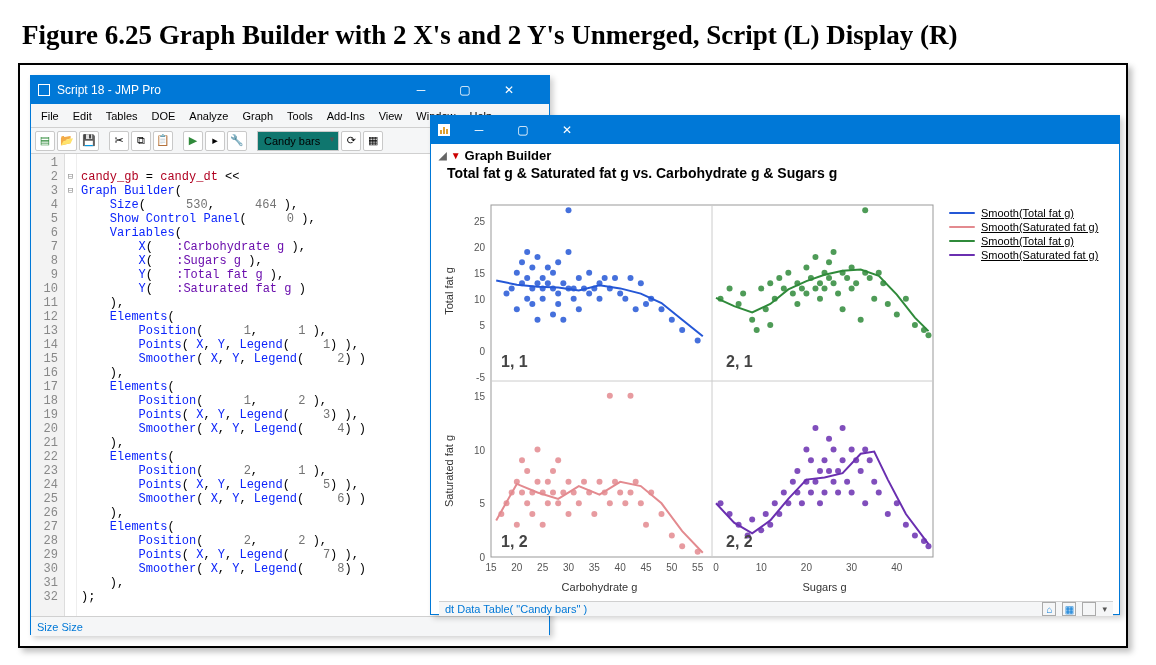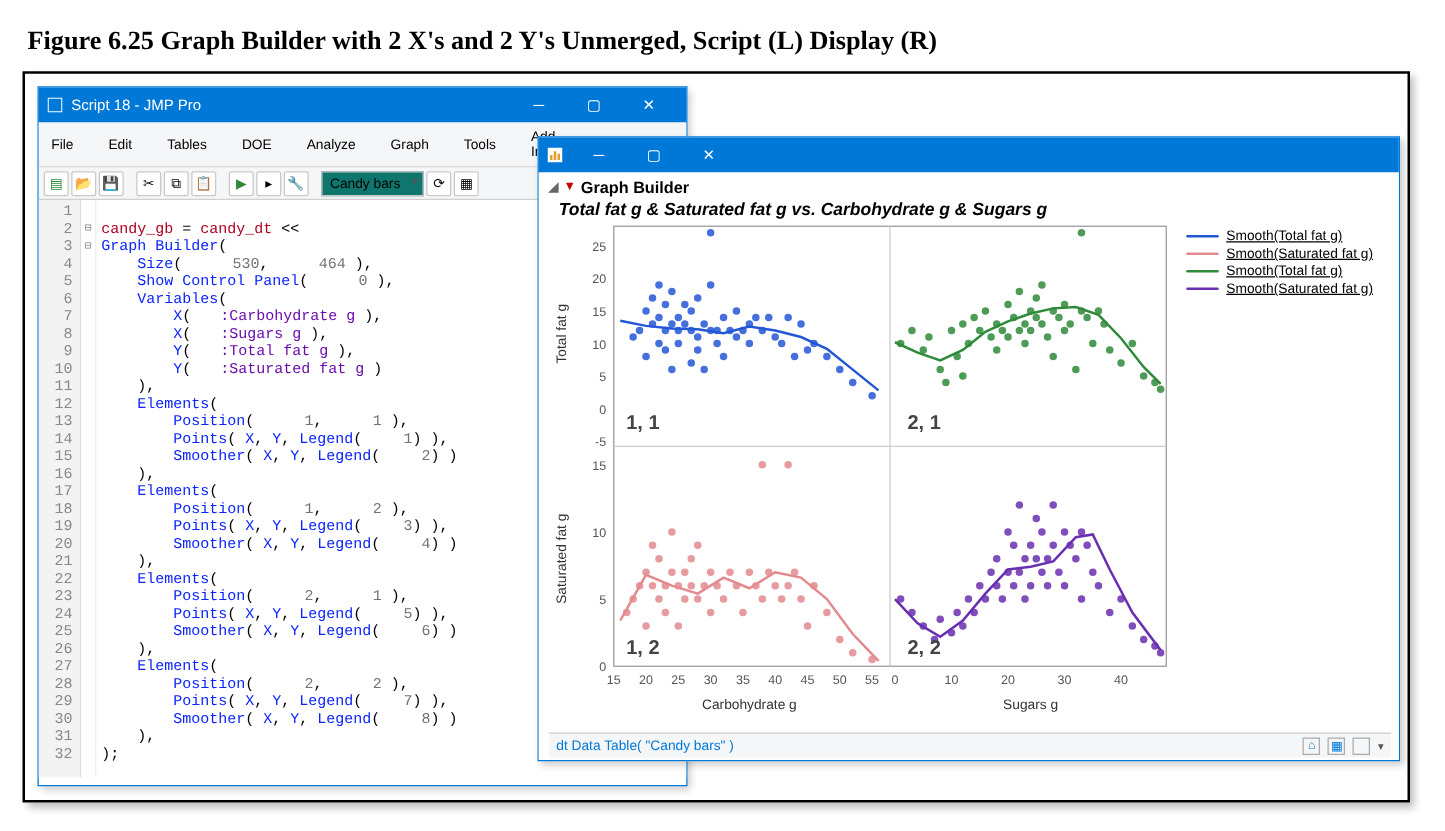--- a/index.html
+++ b/index.html
@@ -7,21 +7,21 @@
     margin: 0;
     padding: 18px;
     font-family: "Segoe UI", Arial, sans-serif;
     background: #fff;
     color: #000;
     width: 1156px;
   }
   .figure-caption {
     font-family: "Book Antiqua", Palatino, serif;
     font-weight: bold;
-    font-size: 21px;
+    font-size: 27px;
     margin: 2px 0 12px 4px;
   }
   .canvas {
     border: 2px solid #000;
     width: 1110px;
     height: 585px;
     position: relative;
     background: #fff;
     box-shadow: 4px 4px 6px rgba(0,0,0,0.25);
   }
@@ -33,39 +33,39 @@
     box-shadow: 3px 3px 6px rgba(0,0,0,0.2);
   }
   .win-script { left: 10px; top: 10px; width: 520px; height: 560px; z-index: 5; }
   .win-graph  { left: 410px; top: 50px; width: 690px; height: 500px; z-index: 10; }
   .titlebar {
     height: 28px;
     background: #0078d7;
     color: #fff;
     display: flex;
     align-items: center;
-    padding: 0 8px 0 6px;
+    padding: 0 18px 0 6px;
     font-size: 12px;
   }
   .titlebar .icon {
     width: 14px; height: 14px; margin-right: 6px;
     display: inline-flex; align-items: center; justify-content: center;
   }
   .titlebar .title { flex: 1; }
   .titlebar .btns { display: flex; }
   .titlebar .btn {
     width: 44px; height: 28px;
     display: flex; align-items: center; justify-content: center;
     font-size: 12px;
   }
   .menubar {
-    height: 36px;
+    height: 24px;
     display: flex;
     align-items: center;
-    gap: 16px;
+    gap: 2px;
     padding: 0 4px;
     font-size: 11px;
     background: #f5f6f7;
     border-bottom: 1px solid #d0d0d0;
   }
   .menubar span { padding: 2px 6px; }
   .toolbar {
     height: 26px;
     display: flex;
     align-items: center;
@@ -128,21 +128,21 @@
   .statusbar {
     height: 20px; font-size: 11px; color: #0078d7;
     display: flex; align-items: center; padding: 0 6px;
     border-top: 1px solid #d0d0d0; background: #f5f6f7;
   }
   
   .gb-body { padding: 4px 6px 2px 8px; background: #fff; height: calc(100% - 28px); display:flex; flex-direction:column; }
   .gb-header { display: flex; align-items: center; gap: 4px; font-size: 13px; font-weight: bold; }
   .disclosure { color: #666; font-size: 10px; }
   .redtri { color: #c00; font-size: 10px; }
-  .gb-title { font-weight: bold; font-size: 14px; margin: 2px 0 2px 8px; font-style: italic; }
+  .gb-title { font-weight: bold; font-size: 14px; margin: 2px 0 20px 8px; }
   .chart-row { display: flex; flex: 1; }
   .chart-grid { position: relative; width: 500px; height: 400px; }
   .legend { padding: 6px 4px 0 10px; font-size: 11px; text-decoration: underline; }
   .legend-item { display: flex; align-items: center; gap: 6px; margin-bottom: 2px; }
   .seg { width: 26px; height: 2px; border-radius: 1px; }
   .gb-status {
     height: 20px; font-size: 11px; color: #0078d7;
     display: flex; align-items: center; padding: 0 6px;
     border-top: 1px solid #d0d0d0; background: #f5f6f7;
     justify-content: space-between;
@@ -295,20 +295,23 @@
         <span class="tk-blue">Position</span>( <span class="tk-teal">2</span>, <span class="tk-teal">1</span> ),
         <span class="tk-blue">Points</span>( <span class="tk-blue">X</span>, <span class="tk-blue">Y</span>, <span class="tk-blue">Legend</span>(<span class="tk-teal">5</span>) ),
         <span class="tk-blue">Smoother</span>( <span class="tk-blue">X</span>, <span class="tk-blue">Y</span>, <span class="tk-blue">Legend</span>(<span class="tk-teal">6</span>) )
     ),
     <span class="tk-blue">Elements</span>(
         <span class="tk-blue">Position</span>( <span class="tk-teal">2</span>, <span class="tk-teal">2</span> ),
         <span class="tk-blue">Points</span>( <span class="tk-blue">X</span>, <span class="tk-blue">Y</span>, <span class="tk-blue">Legend</span>(<span class="tk-teal">7</span>) ),
         <span class="tk-blue">Smoother</span>( <span class="tk-blue">X</span>, <span class="tk-blue">Y</span>, <span class="tk-blue">Legend</span>(<span class="tk-teal">8</span>) )
     ),
 );</div>
+    </div>
+    <div class="statusbar">
+      <span>Size Size</span>
     </div>
   </div>
 
   <div class="win win-graph">
     <div class="titlebar">
       <span class="icon">
         <svg width="12" height="12" viewBox="0 0 12 12">
             <rect width="12" height="12" fill="#fff"></rect>
           <rect x="2" y="6" width="2" height="4" fill="#e0a030"></rect>
             <rect x="5" y="3" width="2" height="7" fill="#e0a030"></rect>

